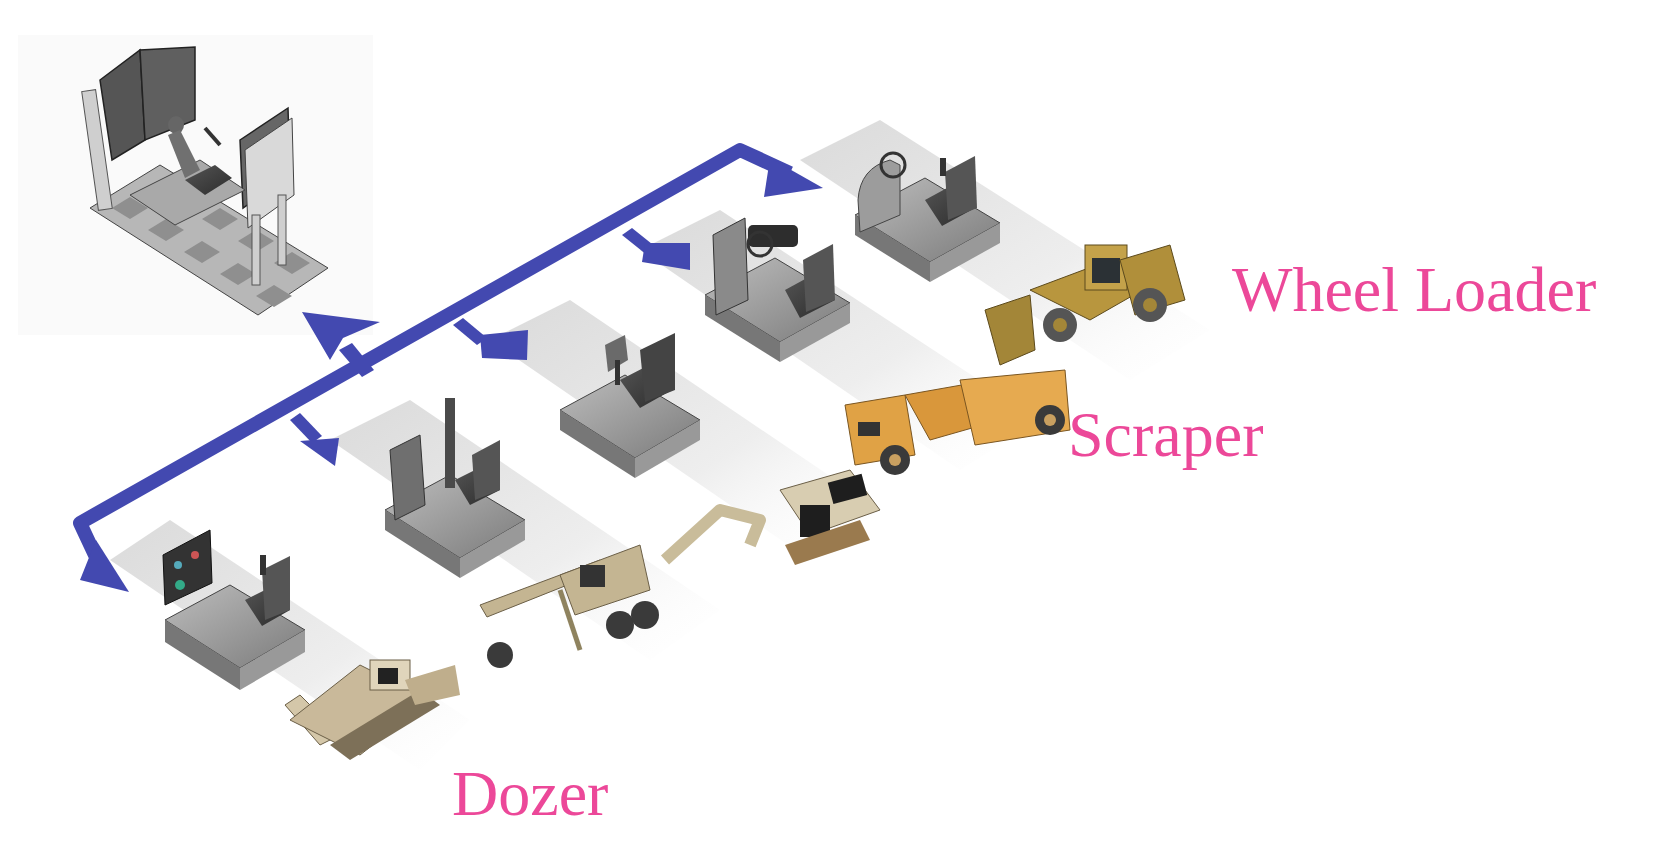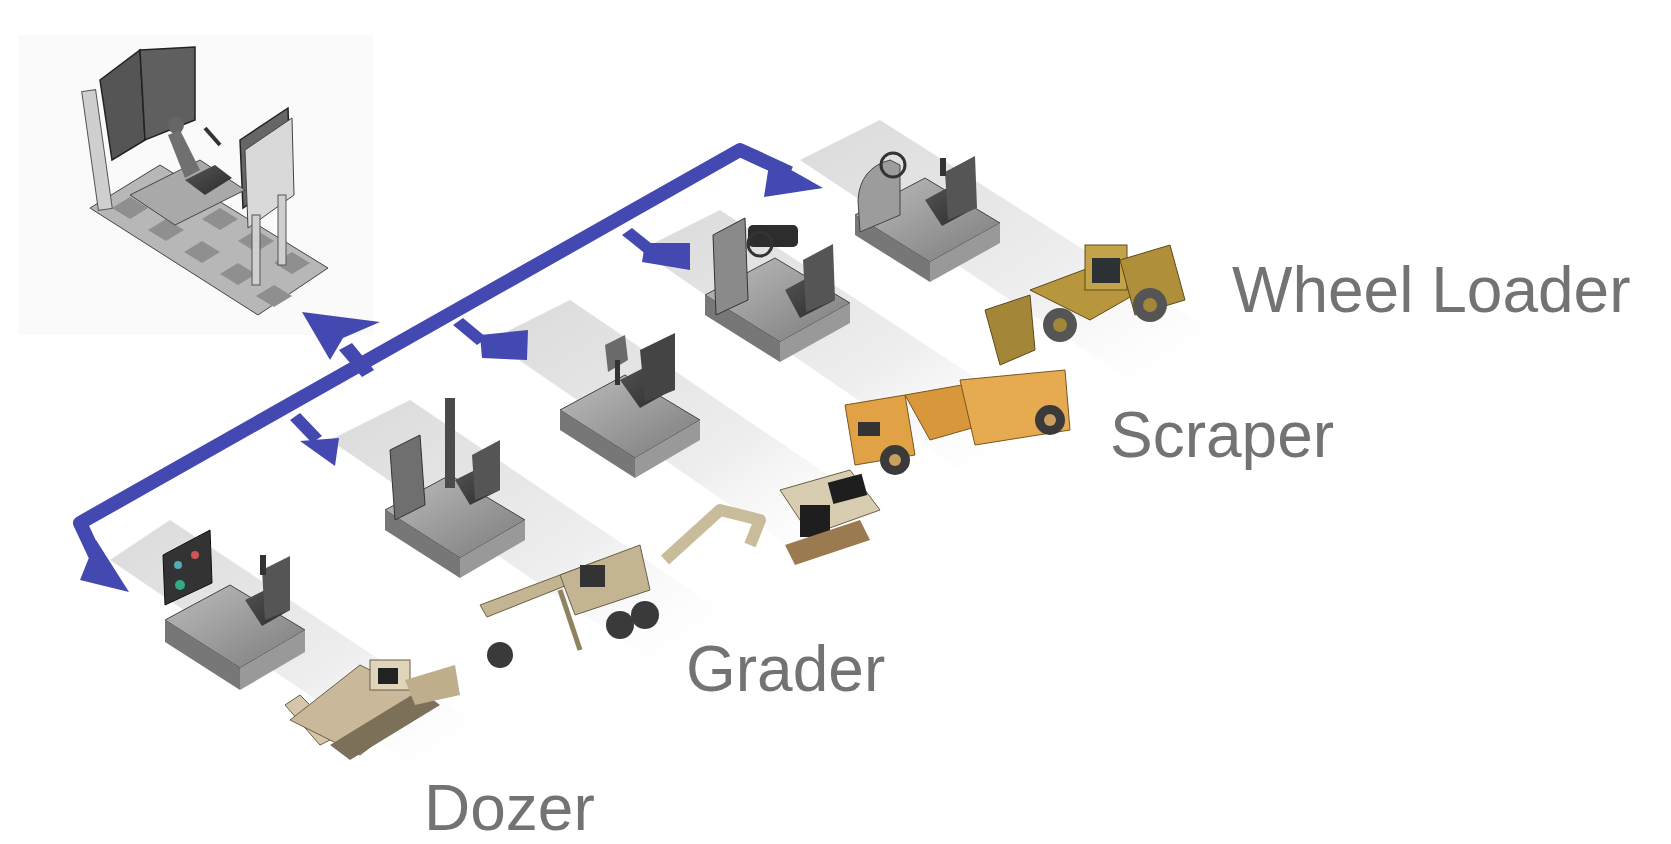--- a/index.html
+++ b/index.html
@@ -1,18 +1,18 @@
 <!DOCTYPE html>
 <html><head>
 <meta charset="utf-8">
 <style>
   html, body { margin:0; padding:0; background:#ffffff; }
   body { width:1671px; height:844px; position:relative; overflow:hidden; font-family:"Liberation Serif", serif; }
   #stage { position:absolute; left:0; top:0; width:1671px; height:844px; }
-  .label { position:absolute; color:#737373; font-family:Liberation Sans, sans-serif; font-size:64px; line-height:1; white-space:nowrap; }
+  .label { position:absolute; color:#ec4899; font-family:Liberation Serif, serif; font-size:64px; line-height:1; white-space:nowrap; }
 </style>
 </head>
 <body>
 
 <div id="stage">
   <svg width="1671" height="844" viewBox="0 0 1671 844" xmlns="http://www.w3.org/2000/svg">
     <defs>
       <linearGradient id="bandGrad" x1="0" y1="0" x2="1" y2="1">
         <stop offset="0" stop-color="#d6d6d6"></stop>
         <stop offset="0.6" stop-color="#ececec"></stop>
@@ -194,16 +194,15 @@
       <polygon points="1120,260 1170,245 1185,300 1135,315" fill="#b08f3a" stroke="#5c4a1c"></polygon>
       <circle cx="1060" cy="325" r="17" fill="#555"></circle>
         <circle cx="1060" cy="325" r="7" fill="#a38638"></circle>
       <circle cx="1150" cy="305" r="17" fill="#555"></circle>
         <circle cx="1150" cy="305" r="7" fill="#a38638"></circle>
     </g>
   </svg>
 
   
   <div class="label" style="left:1232px; top:258px;">Wheel Loader</div>
-  <div class="label" style="left:1110px; top:403px;">Scraper</div>
-  <div class="label" style="left:686px; top:637px;">Grader</div>
-  <div class="label" style="left:424px; top:762px;margin-top:14px;">Dozer</div>
+  <div class="label" style="left:1068px; top:403px;">Scraper</div>
+  <div class="label" style="left:452px; top:762px;">Dozer</div>
 </div>
 
 </body></html>

